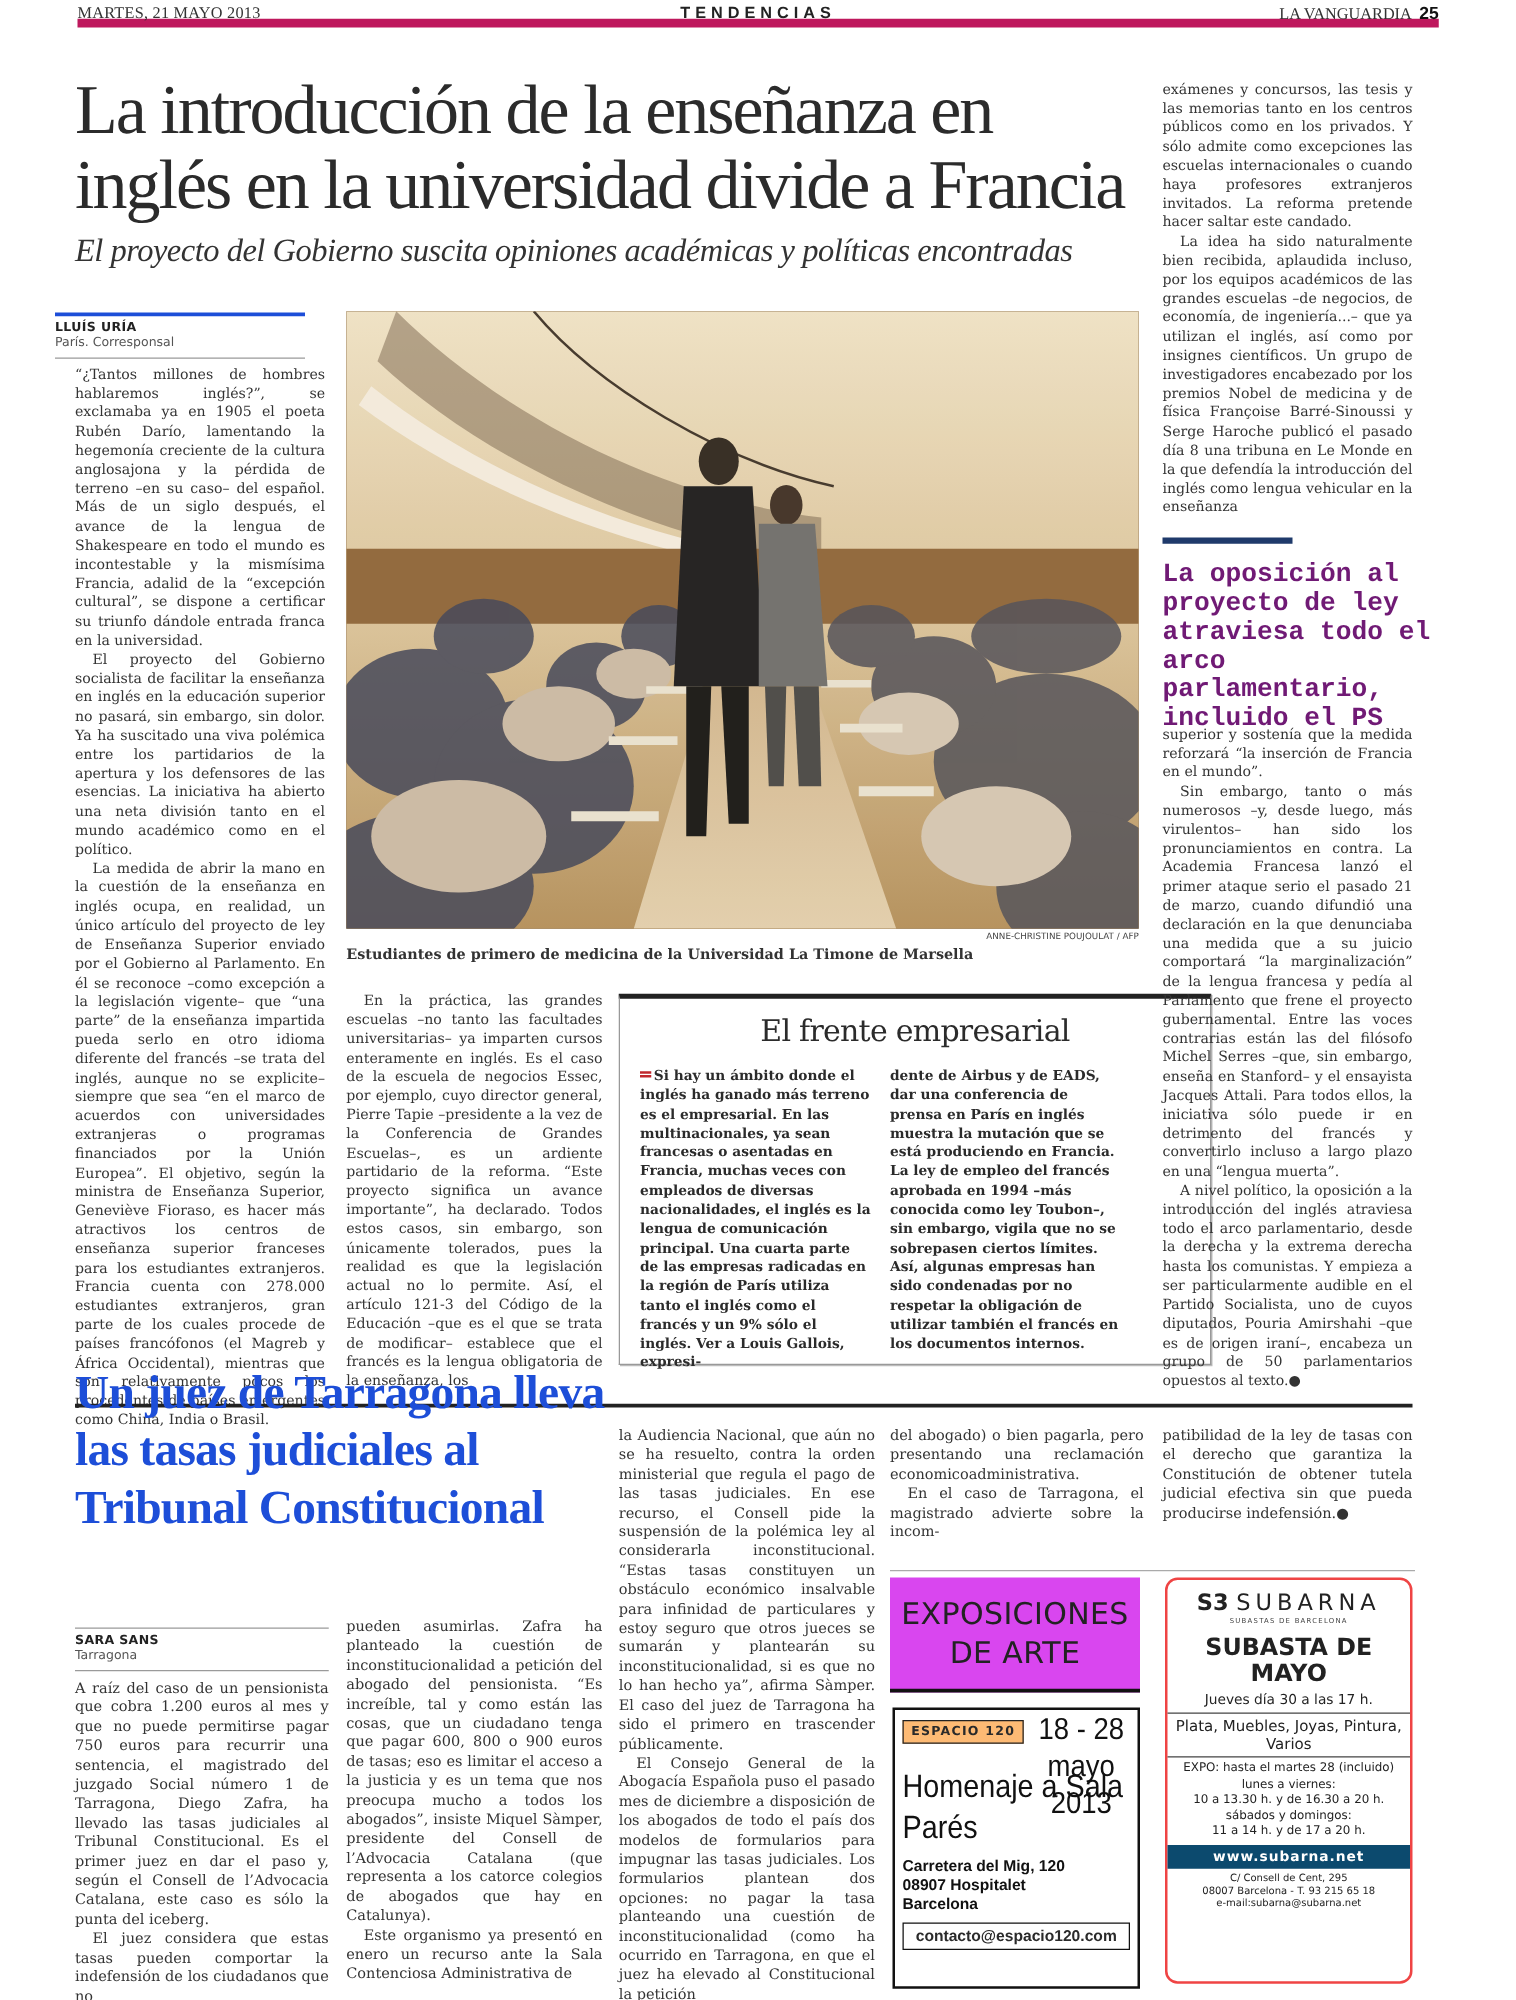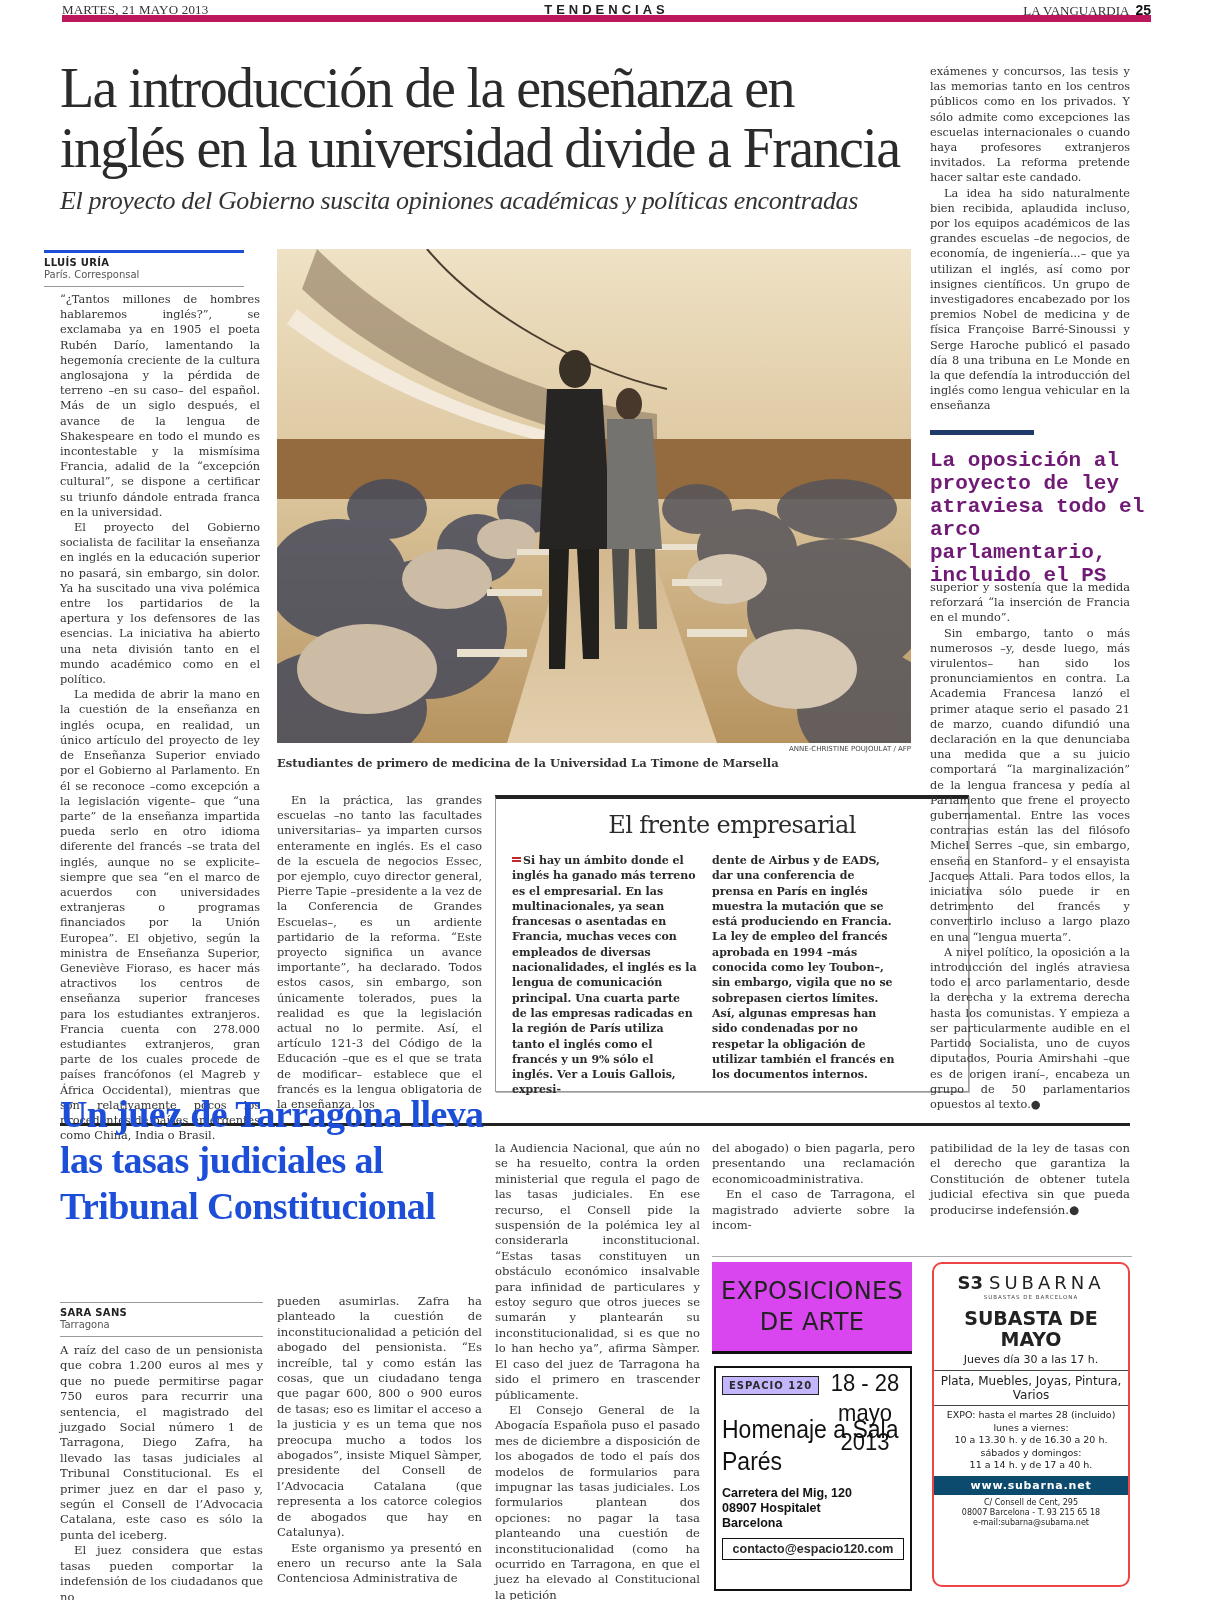--- a/index.html
+++ b/index.html
@@ -47,21 +47,21 @@
 
   .headline2 { left: 60px; top: 1091px; width: 440px; font-family: "Liberation Serif", serif; font-weight: bold; font-size: 38px; line-height: 46px; color: #1d4ed8; letter-spacing: -0.6px; }
   .byline2 { left: 60px; top: 1302px; width: 203px; border-top: 1px solid #9a9a9a; padding-top: 4px; }
 
   
   .ad-rules { left: 712px; top: 1256px; width: 420px; }
   .ad-rules div { height: 1px; background: #aaa; margin-bottom: 4px; }
   .ad-left { left: 712px; top: 1262px; width: 200px; height: 330px; }
   .ad-band { position: absolute; left: 0; top: 0; width: 200px; height: 92px; background: #d946ef; border-bottom: 3px solid #111; text-align: center; padding-top: 14px; font-family: "DejaVu Sans", sans-serif; font-size: 24px; line-height: 31px; color: #222; letter-spacing: 0.3px; }
   .ad-espacio { position: absolute; left: 2px; top: 104px; width: 198px; height: 225px; border: 2px solid #111; }
-  .esp-logo { position: absolute; left: 6px; top: 8px; font-family: "DejaVu Sans", sans-serif; font-weight: bold; font-size: 10px; letter-spacing: 1px; border: 1px solid #222; padding: 3px 6px; background: #c4b5fd; }
+  .esp-logo { position: absolute; left: 6px; top: 8px; font-family: "DejaVu Sans", sans-serif; font-weight: bold; font-size: 10px; letter-spacing: 1px; border: 1px solid #222; padding: 3px 6px; background: #fdba74; }
   .esp-date { position: absolute; right: 6px; top: 4px; width: 78px; text-align: center; font-family: "Liberation Sans", sans-serif; font-size: 22px; line-height: 27px; color: #111; transform: scaleY(1.1); }
   .esp-title { position: absolute; left: 6px; top: 45px; font-family: "Liberation Sans", sans-serif; font-size: 23px; line-height: 29px; color: #111; transform: scaleY(1.12); transform-origin: top left; }
   .esp-addr { position: absolute; left: 6px; top: 118px; font-family: "Liberation Sans", sans-serif; font-weight: bold; font-size: 12.5px; line-height: 15px; color: #111; }
   .esp-mail { position: absolute; left: 6px; right: 6px; top: 170px; border: 1px solid #111; text-align: center; font-family: "Liberation Sans", sans-serif; font-weight: bold; font-size: 12.5px; padding: 3px 0; }
 
   .ad-right { left: 932px; top: 1262px; width: 198px; height: 325px; border: 2px solid #ef4444; border-radius: 10px; text-align: center; }
   .sub-logo { margin-top: 8px; font-family: "DejaVu Sans", sans-serif; font-size: 18px; letter-spacing: 4px; color: #222; }
   .sub-logo span { font-weight: bold; letter-spacing: 0; margin-right: 6px; }
   .sub-tag { font-family: "DejaVu Sans", sans-serif; font-size: 5.5px; letter-spacing: 1px; color: #444; margin-top: 1px; }
   .sub-title { font-family: "DejaVu Sans", sans-serif; font-weight: bold; font-size: 19px; line-height: 21px; color: #222; margin-top: 8px; }
@@ -241,21 +241,21 @@
   <div class="sub-logo"><span>S3</span><span style="font-weight:normal; letter-spacing:4px; margin:0;">SUBARNA</span></div>
   <div class="sub-tag">SUBASTAS DE BARCELONA</div>
   <div class="sub-title">SUBASTA DE MAYO</div>
   <div class="sub-when">Jueves día 30 a las 17 h.</div>
   <div class="sub-items">Plata, Muebles, Joyas, Pintura, Varios</div>
   <div class="sub-expo">
     <div>EXPO: hasta el martes 28 (incluido)</div>
     <div>lunes a viernes:</div>
     <div>10 a 13.30 h. y de 16.30 a 20 h.</div>
     <div>sábados y domingos:</div>
-    <div>11 a 14 h. y de 17 a 40 h.</div>
+    <div>11 a 14 h. y de 17 a 20 h.</div>
   </div>
   <div class="sub-web">www.subarna.net</div>
   <div class="sub-addr">
     <div>C/ Consell de Cent, 295</div>
     <div>08007 Barcelona - T. 93 215 65 18</div>
     <div>e-mail:subarna@subarna.net</div>
   </div>
 </div>
 
 </body></html>

